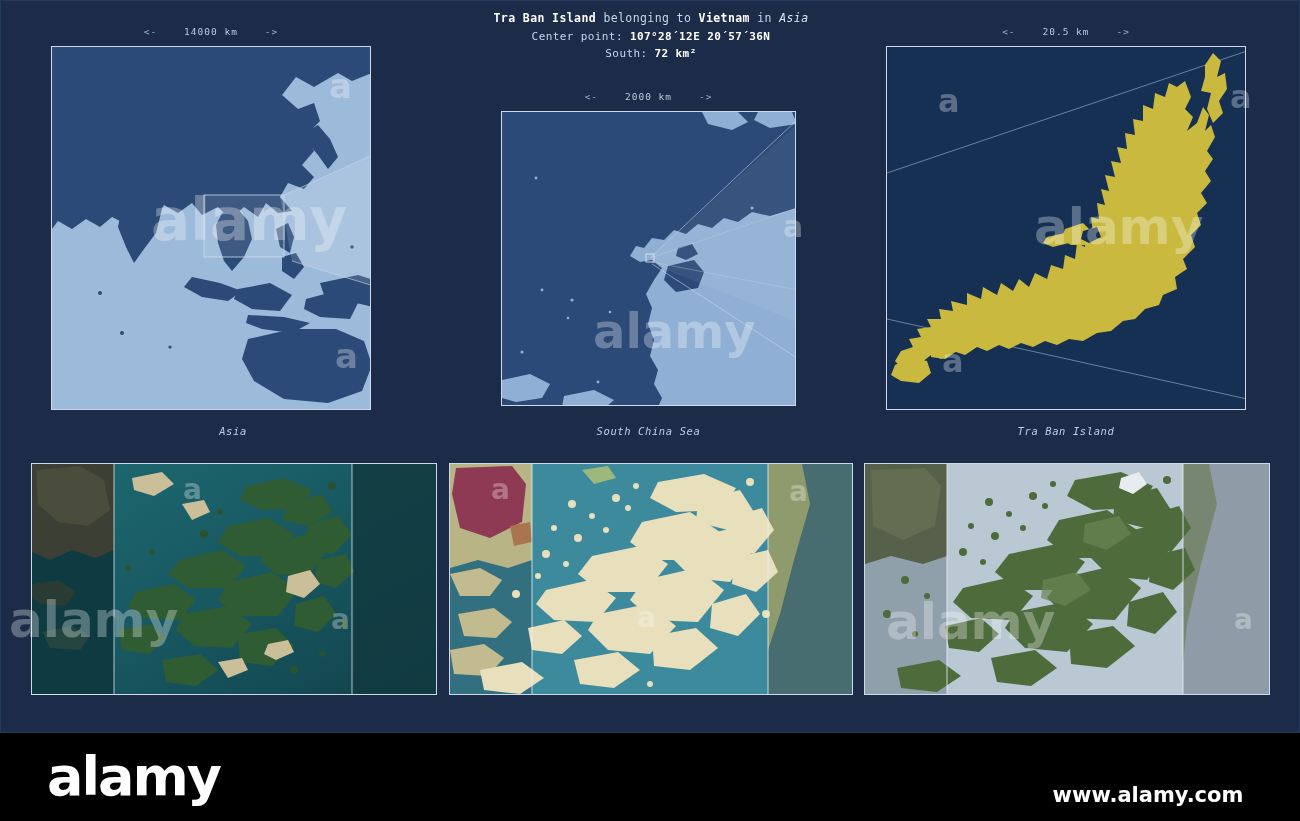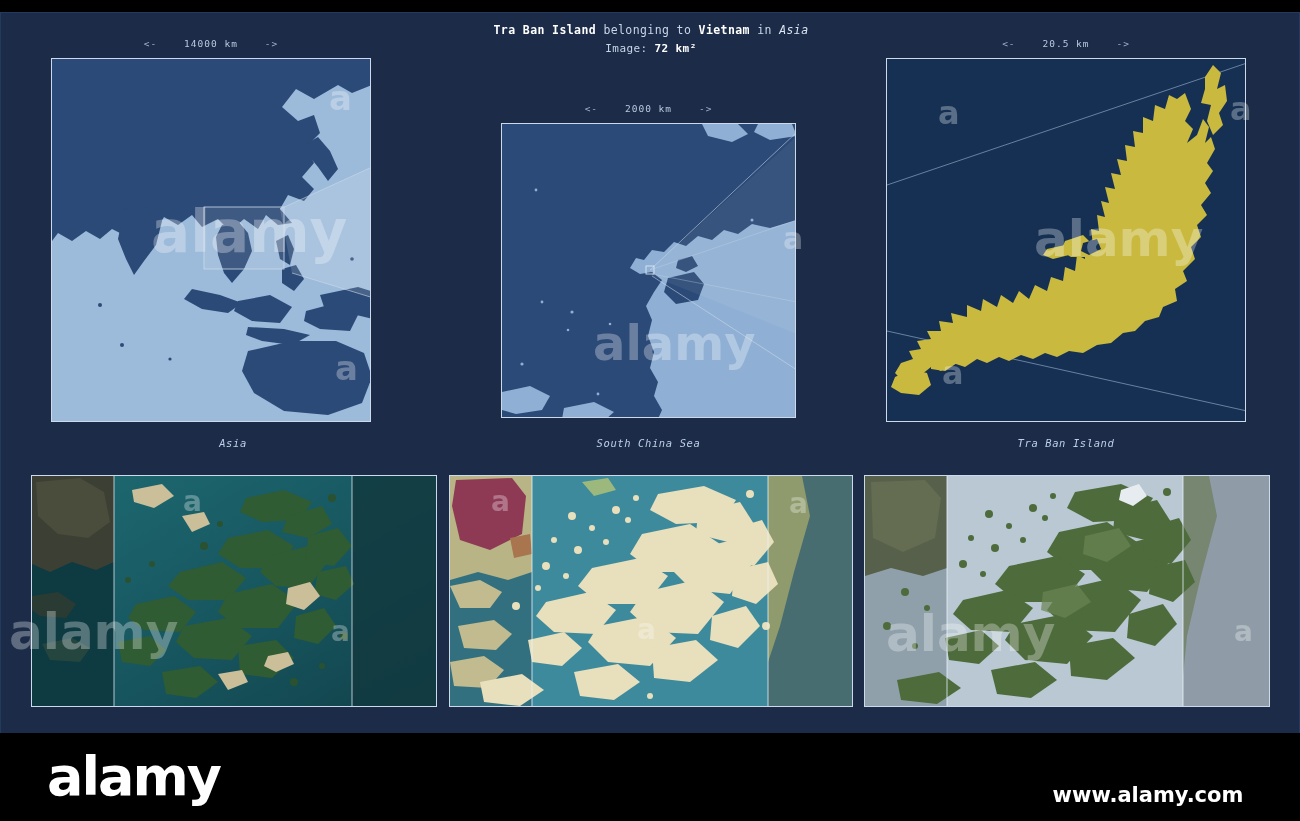--- a/index.html
+++ b/index.html
@@ -2,21 +2,21 @@
 <html><head>
 <meta charset="utf-8">
 <style>
   html,body{margin:0;padding:0;background:#000;}
   body{width:1300px;height:821px;overflow:hidden;
        font-family:"DejaVu Sans Mono","Liberation Mono",monospace;}
 
   #page{position:relative;width:1300px;height:821px;}
 
   
-  #figure{position:absolute;left:0;top:12px;width:1300px;height:733px;
+  #figure{position:absolute;left:0;top:0;width:1300px;height:733px;
           background:#1b2b48;box-sizing:border-box;
           border:1px solid #223a5e;}
 
   
   #header{position:absolute;left:0;top:9px;width:1300px;text-align:center;
           line-height:1.55;}
   .hline{display:block;font-size:11px;color:#e9eef6;letter-spacing:.4px;}
   .hl-title{font-size:11.5px;}
   .b{font-weight:bold;color:#ffffff;}
   .i{font-style:italic;color:#dde6f2;}
@@ -76,21 +76,25 @@
 
     <div id="header">
       <span class="hline hl-title">
         <span class="b">Tra Ban Island</span>
         <span class="n">belonging to</span>
         <span class="b">Vietnam</span>
         <span class="n">in</span>
         <span class="i">Asia</span>
       </span>
       <span class="hline">
-        <span class="n">Image:</span>
+        <span class="n">Center point:</span>
+        <span class="b">107°28´12E  20´57´36N</span>
+      </span>
+      <span class="hline">
+        <span class="n">South:</span>
         <span class="b">72 km²</span>
       </span>
     </div>
 
     <div class="panel" id="p-asia">
       <div class="scalebar">
         <span class="arr">&lt;-</span>
         &nbsp;&nbsp;&nbsp;<span>14000 km</span>&nbsp;&nbsp;&nbsp;
         <span class="arr">-&gt;</span>
       </div>

